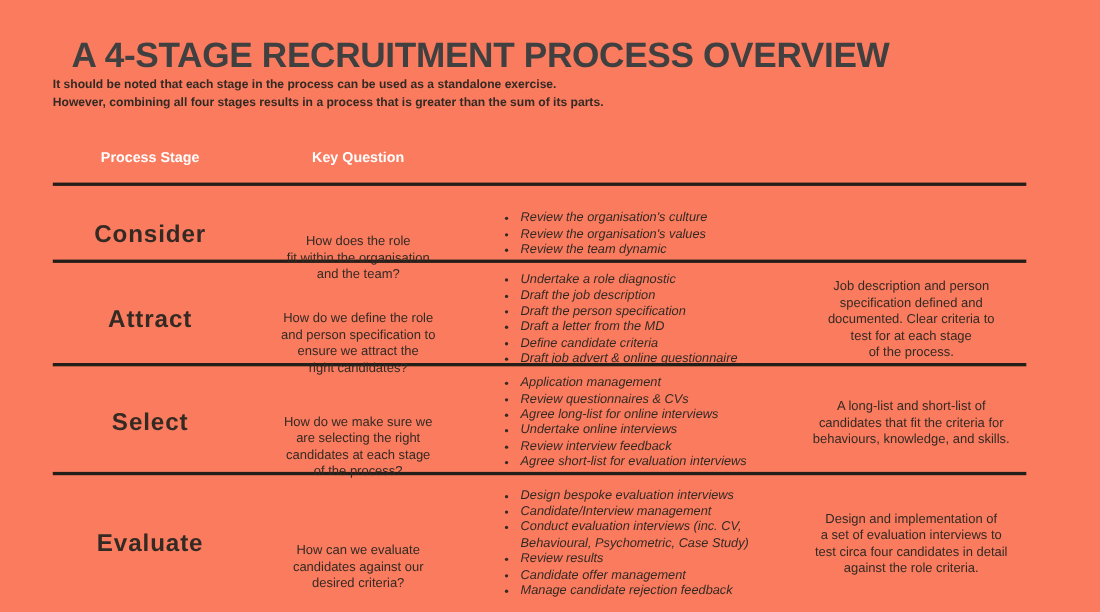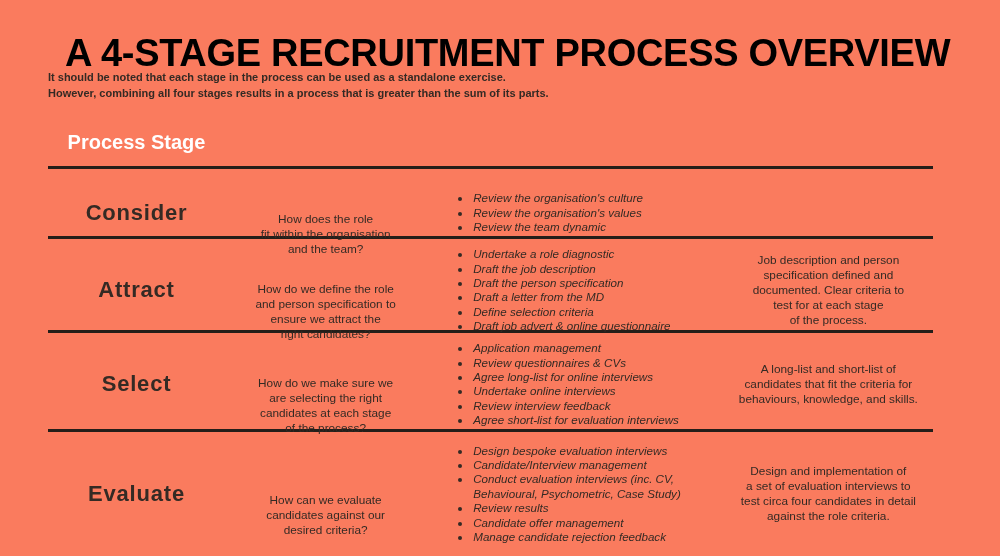--- a/index.html
+++ b/index.html
@@ -6,22 +6,22 @@
   html,body { width:1000px; height:556px; }
   body {
     background:#fa7b5e;
     font-family:"Liberation Sans", sans-serif;
     color:#342a24;
     position:relative;
     overflow:hidden;
   }
   .title {
     position:absolute; left:65px; top:32px;
-    font-size:38px; font-weight:800; letter-spacing:-0.3px;
-    color:#000000; white-space:nowrap;
+    font-size:32px; font-weight:800; letter-spacing:-0.3px;
+    color:#404040; white-space:nowrap;
   }
   .subtitle {
     position:absolute; left:48px; top:70px;
     font-size:11px; font-weight:700; line-height:1.45;
     color:#342a24;
   }
   .table {
     position:absolute; left:48px; top:125px; width:885px;
   }
   .row {
@@ -32,21 +32,21 @@
   .row.header-row { height:44px; }
   .row.r0 { height:70px; }
   .row.r1 { height:94px; }
   .row.r2 { height:99px; }
   .row.r3 { height:124px; border-bottom:none; }
   .cell {
     display:flex; align-items:center; justify-content:center;
     text-align:center;
   }
   .hcell {
-    font-size:20px; font-weight:700; color:#ffffff;
+    font-size:13px; font-weight:700; color:#ffffff;
     display:flex; align-items:center; justify-content:center;
     padding-bottom:6px;
   }
   .hcell.h2 { padding-right:20px; }
   .hcell.h3 { padding-right:40px; }
   .hcell.h4 { padding-left:14px; }
   .stage-cell {
     font-size:22px; font-weight:700; letter-spacing:0.8px;
   }
   .question-cell {
@@ -74,20 +74,21 @@
 
 <div class="subtitle">
   <div>It should be noted that each stage in the process can be used as a standalone exercise.</div>
   <div>However, combining all four stages results in a process that is greater than the sum of its parts.</div>
 </div>
 
 <div class="table">
 
   <div class="row header-row">
     <div class="hcell h1">Process Stage</div>
+    <div class="hcell h2">Key Question</div>
   </div>
 
   <div class="row r0">
     <div class="cell stage-cell">Consider</div>
     <div class="cell question-cell">How does the role
 fit within the organisation
 and the team?</div>
     <div class="cell steps-cell">
       <ul>
         <li>Review the organisation's culture</li>
@@ -102,21 +103,21 @@
     <div class="cell question-cell">How do we define the role
 and person specification to
 ensure we attract the
 right candidates?</div>
     <div class="cell steps-cell">
       <ul>
         <li>Undertake a role diagnostic</li>
         <li>Draft the job description</li>
         <li>Draft the person specification</li>
         <li>Draft a letter from the MD</li>
-        <li>Define selection criteria</li>
+        <li>Define candidate criteria</li>
         <li>Draft job advert &amp; online questionnaire</li>
       </ul>
     </div>
     <div class="cell deliverable-cell">Job description and person
 specification defined and
 documented. Clear criteria to
 test for at each stage
 of the process.</div>
   </div>
 

